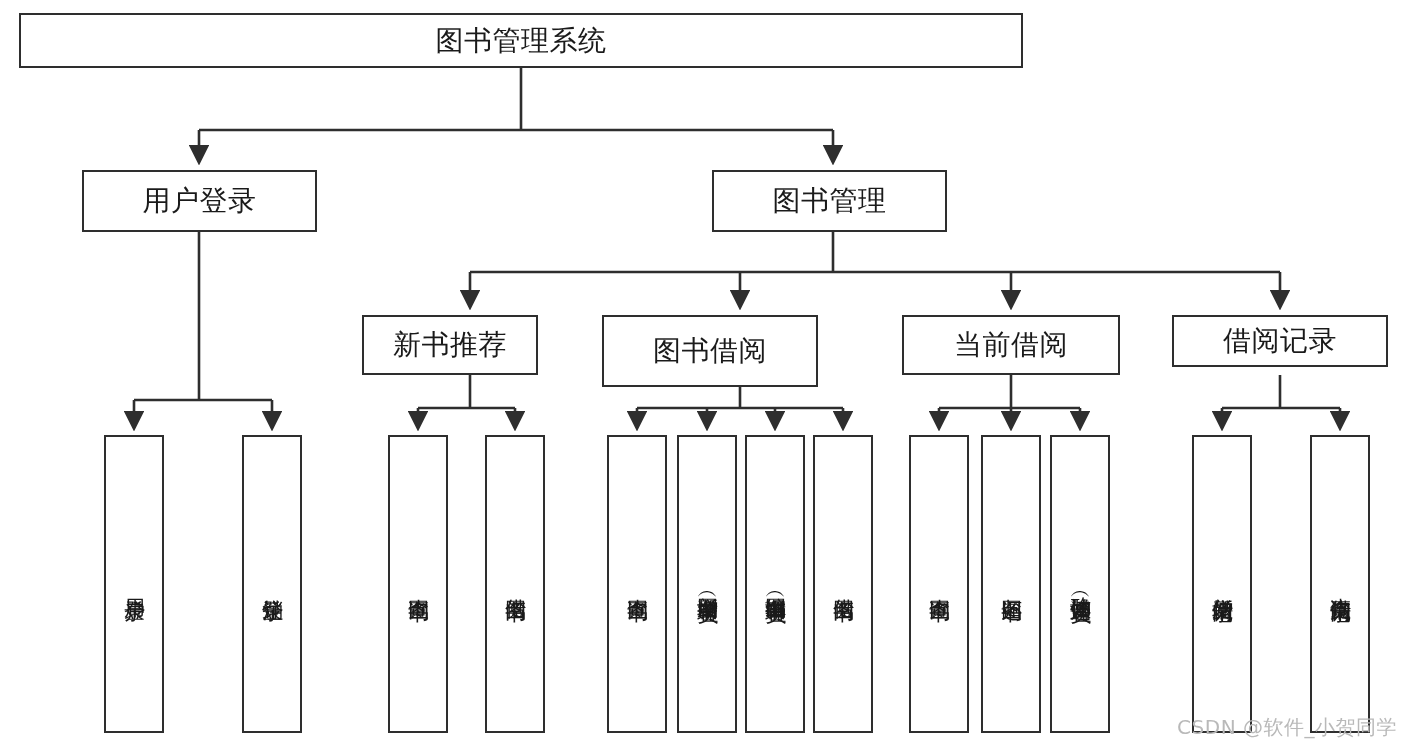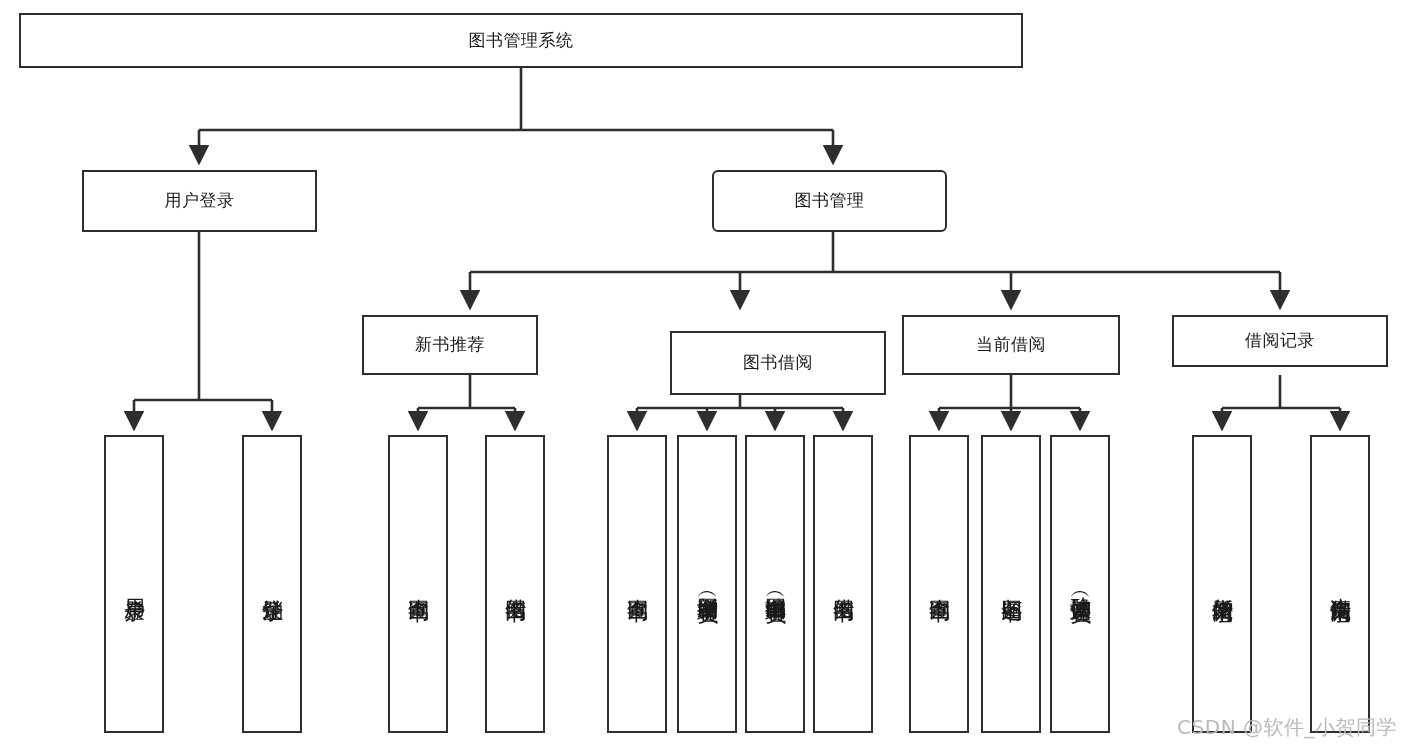--- a/index.html
+++ b/index.html
@@ -35,21 +35,21 @@
     justify-content: center;
     color: #1a1a1a;
   }
   .node .lbl {
     display: block;
     text-align: center;
     line-height: 1.05;
     letter-spacing: 0.5px;
   }
   .node.horiz .lbl {
-    font-size: 17px;
+    font-size: 28px;
     white-space: nowrap;
   }
   .node.vert {
     align-items: center;
     justify-content: center;
     padding: 6px 0;
   }
   .node.vert .lbl {
     writing-mode: vertical-rl;
     text-orientation: upright;
@@ -125,29 +125,29 @@
   </svg>
 
   <div class="node horiz" style="left:19px; top:13px; width:1004px; height:55px;">
     <span class="lbl">图书管理系统</span>
   </div>
 
   <div class="node horiz" style="left:82px; top:170px; width:235px; height:62px;">
     <span class="lbl">用户登录</span>
   </div>
 
-  <div class="node horiz" style="left:712px; top:170px; width:235px; height:62px;border-radius:6px;">
+  <div class="node horiz" style="left:712px; top:170px; width:235px; height:62px;">
     <span class="lbl">图书管理</span>
   </div>
 
   <div class="node horiz" style="left:362px; top:315px; width:176px; height:60px;">
     <span class="lbl">新书推荐</span>
   </div>
 
-  <div class="node horiz" style="left:670px; top:315px; width:216px; height:64px;margin-top:16px;">
+  <div class="node horiz" style="left:602px; top:315px; width:216px; height:72px;">
     <span class="lbl">图书借阅</span>
   </div>
 
   <div class="node horiz" style="left:902px; top:315px; width:218px; height:60px;">
     <span class="lbl">当前借阅</span>
   </div>
 
   <div class="node horiz" style="left:1172px; top:315px; width:216px; height:52px;">
     <span class="lbl">借阅记录</span>
   </div>

